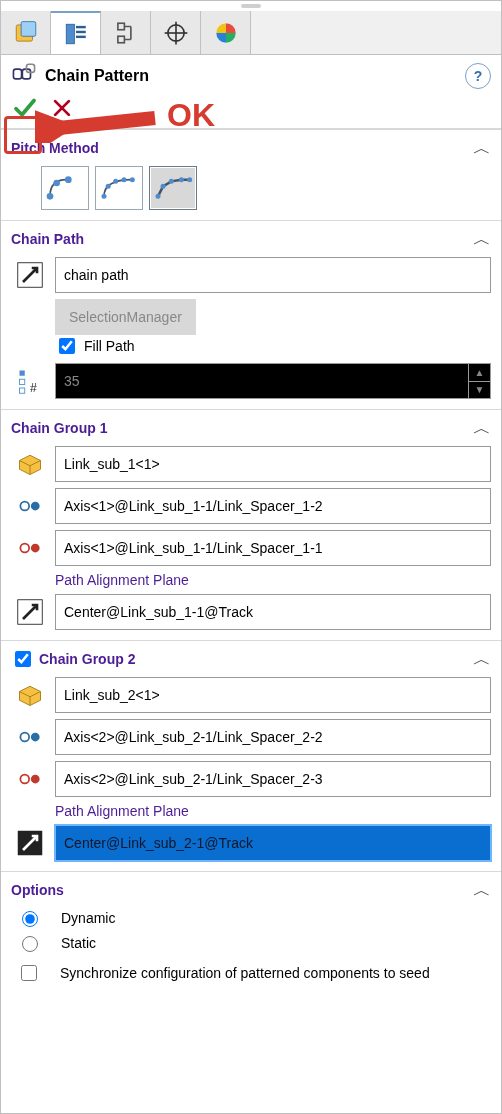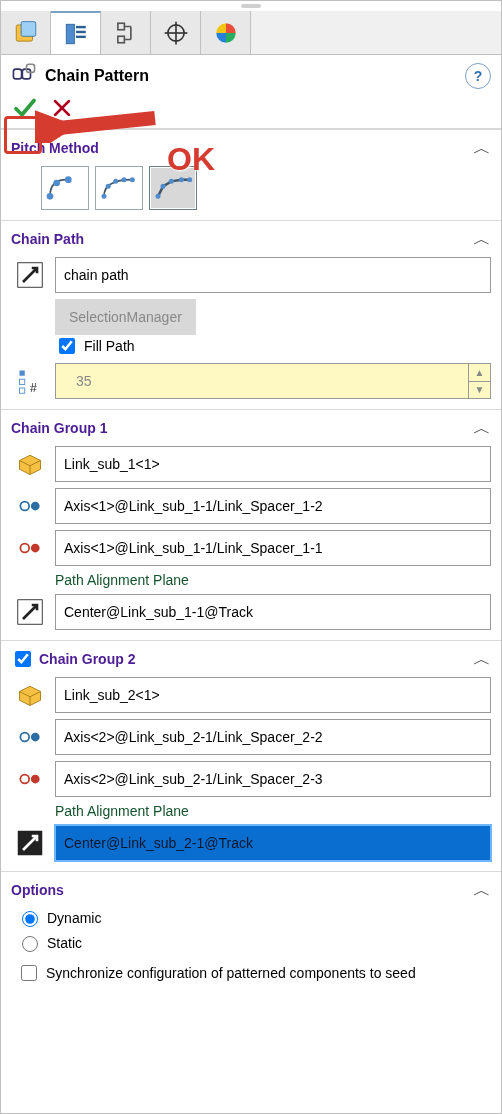--- a/index.html
+++ b/index.html
@@ -95,21 +95,20 @@
     position:absolute;
     pointer-events:none;
   }
   .anno-text {
     position:absolute;
     font-size:32px;
     font-weight:700;
     color:#d63b30;
     text-shadow: 1px 1px 2px #fff;
     pointer-events:none;
-    margin-top:44px;
   }
 
   
   .section {
     border-top:1px solid #d8d8d8;
     padding: 6px 10px 10px 10px;
   }
   .section-header {
     display:flex; align-items:center;
     cursor:pointer;
@@ -150,46 +149,46 @@
     display:flex; align-items:center;
     background:#fff;
     overflow:hidden; white-space:nowrap;
   }
   .text-field.selected {
     background: var(--selected-blue);
     color:#0f172a;
     outline:2px solid #6fb6ff;
     outline-offset:-1px;
   }
-  .sub-label { margin-left:44px; margin-top:6px; font-size:14px; color:#14532d;}
+  .sub-label { margin-left:44px; margin-top:6px; font-size:14px; color:#4c1d95;}
   .btn-disabled {
     margin-left:44px;
     margin-top:6px;
     height:36px; padding:4px 14px;
     background: var(--disabled-bg);
     color: var(--disabled-fg);
     border:0;
     display:inline-flex; align-items:center;
   }
   .checkbox-row { margin-left:44px; margin-top:0; display:flex; align-items:center; gap:6px;}
   .checkbox-row input { width:16px; height:16px;}
 
   .spinner-field {
     flex:1;
     height:36px;
     border:1px solid var(--field-border);
     display:flex; align-items:stretch;
-    background:#fef9c3; color:#888;padding-left:12px;
+    background:#000000; color:#888;
   }
   .spinner-field .val { flex:1; padding:4px 8px; display:flex; align-items:center;}
   .spinner-btns { width:22px; border-left:1px solid var(--field-border); display:flex; flex-direction:column;}
   .spinner-btns div { flex:1; display:flex; align-items:center; justify-content:center; font-size:10px; cursor:pointer; }
   .spinner-btns div:first-child { border-bottom:1px solid var(--field-border); }
 
-  .radio-row, .check-row { display:flex; align-items:center; gap:6px; margin-top:6px; margin-left:6px;}
+  .radio-row, .check-row { display:flex; align-items:center; gap:20px; margin-top:6px; margin-left:6px;}
   .radio-row input, .check-row input { width:16px; height:16px; }
 
 </style>
 </head>
 <body>
 
 <div class="window">
 
   <div class="grip">
       <div class="grip-dot"></div>

